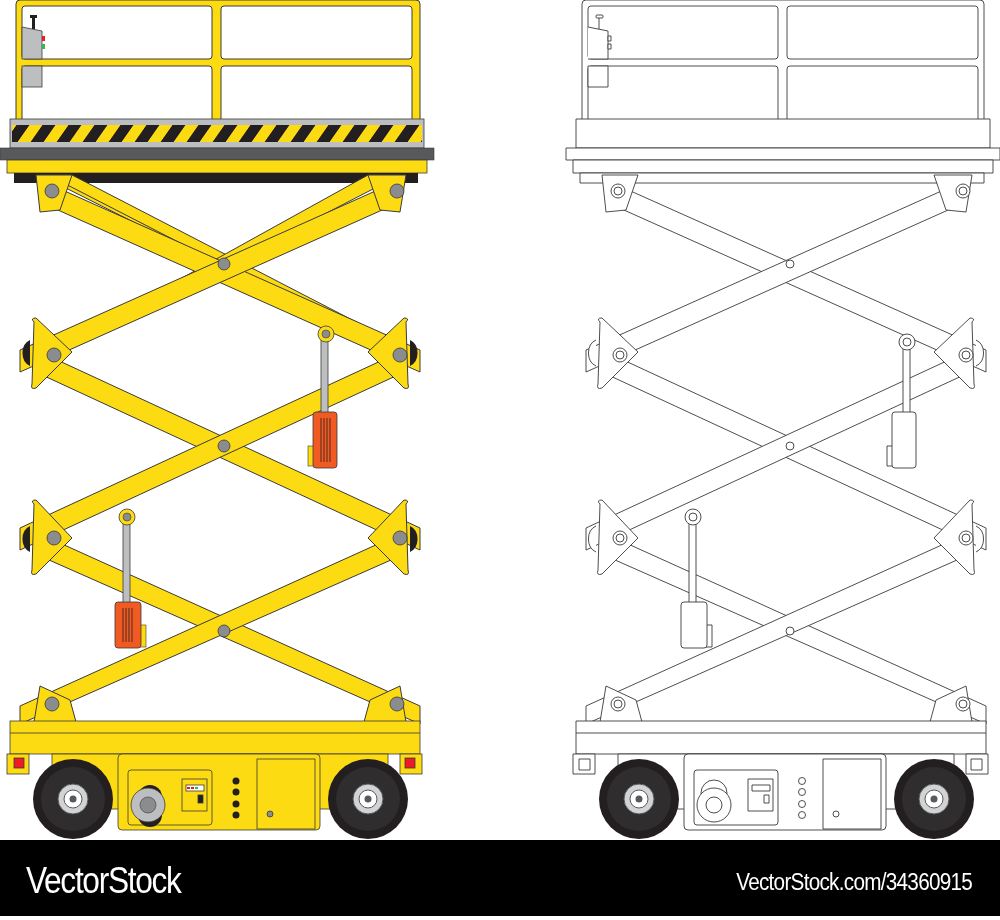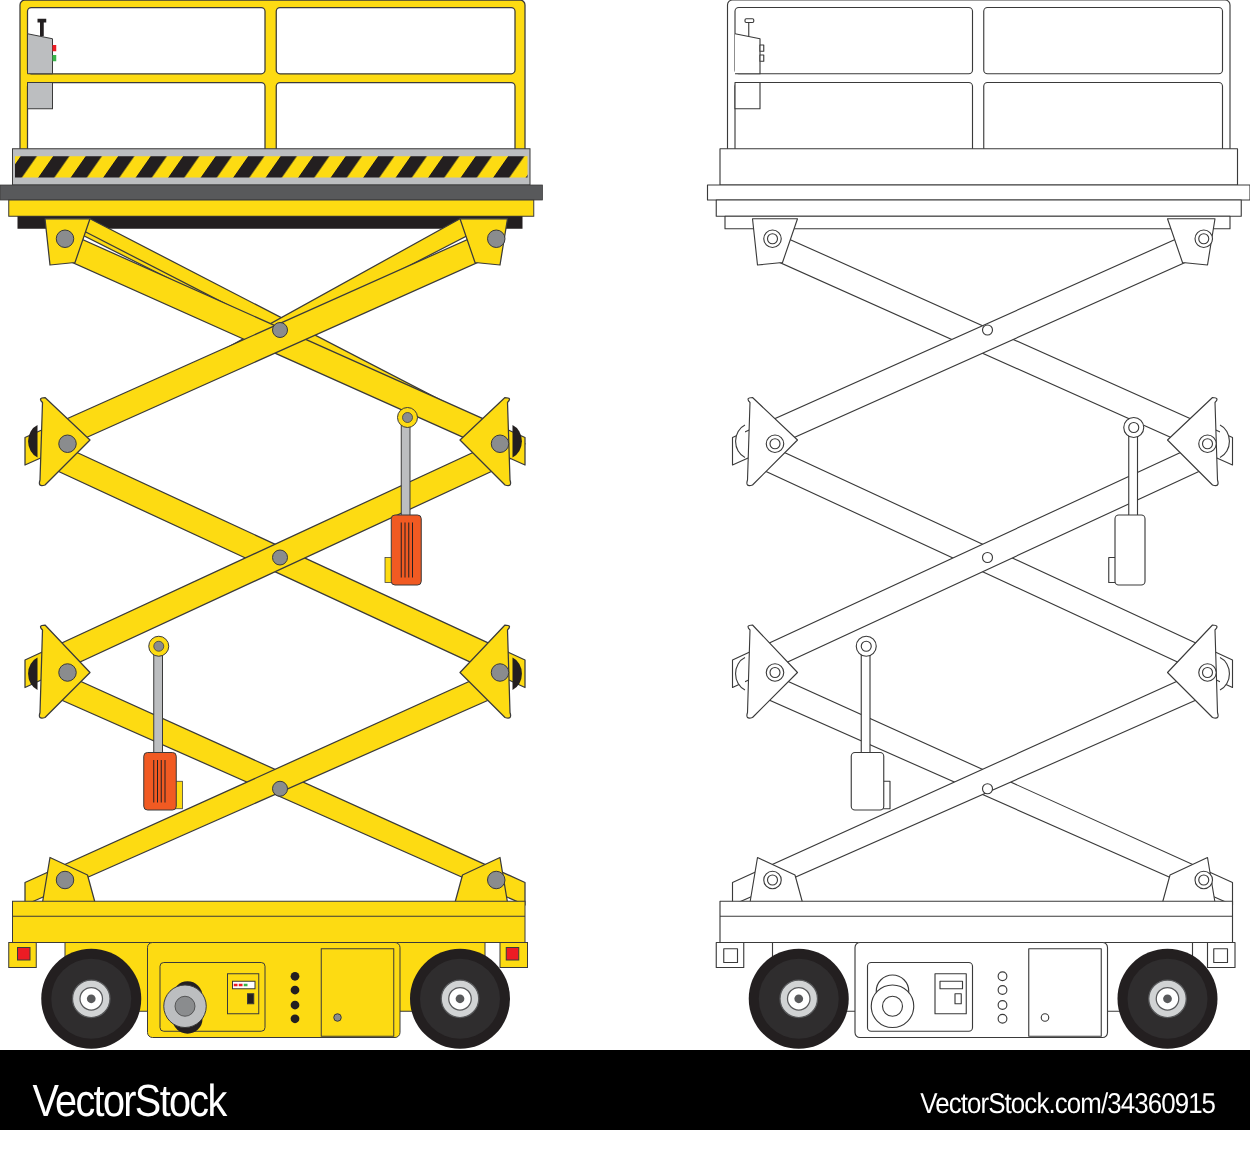--- a/index.html
+++ b/index.html
@@ -1,21 +1,21 @@
 <!DOCTYPE html>
 <html><head>
 <meta charset="utf-8">
 <style>
   html, body { margin: 0; padding: 0; background: #ffffff; }
   body { width: 1000px; height: 920px; position: relative; overflow: hidden; font-family: "Liberation Sans", sans-serif; }
   .canvas { position: absolute; left: 0; top: 0; width: 1000px; height: 840px; background: #ffffff; }
   .lift { position: absolute; top: 0; width: 440px; height: 840px; }
   .lift.colored { left: 0; }
   .lift.outline { left: 560px; }
-  .footer { position: absolute; left: 0; top: 840px; width: 1000px; height: 64px; background: #000000; color: #ffffff; }
+  .footer { position: absolute; left: 0; top: 840px; width: 1000px; height: 76px; background: #000000; color: #ffffff; }
   .footer .brand { position: absolute; left: 26px; top: 20px; font-size: 36px; letter-spacing: -1.5px; font-family: "Liberation Sans", sans-serif; transform: scaleX(0.88); transform-origin: left center; }
   .footer .ref { position: absolute; right: 28px; top: 29px; font-size: 23px; letter-spacing: -0.8px; font-family: "Liberation Sans", sans-serif; transform: scaleX(0.9); transform-origin: right center; }
 </style>
 </head>
 <body>
 
 <div class="canvas">
 
   <div class="lift colored">
     <svg width="440" height="840" viewBox="0 0 440 840" xmlns="http://www.w3.org/2000/svg">

